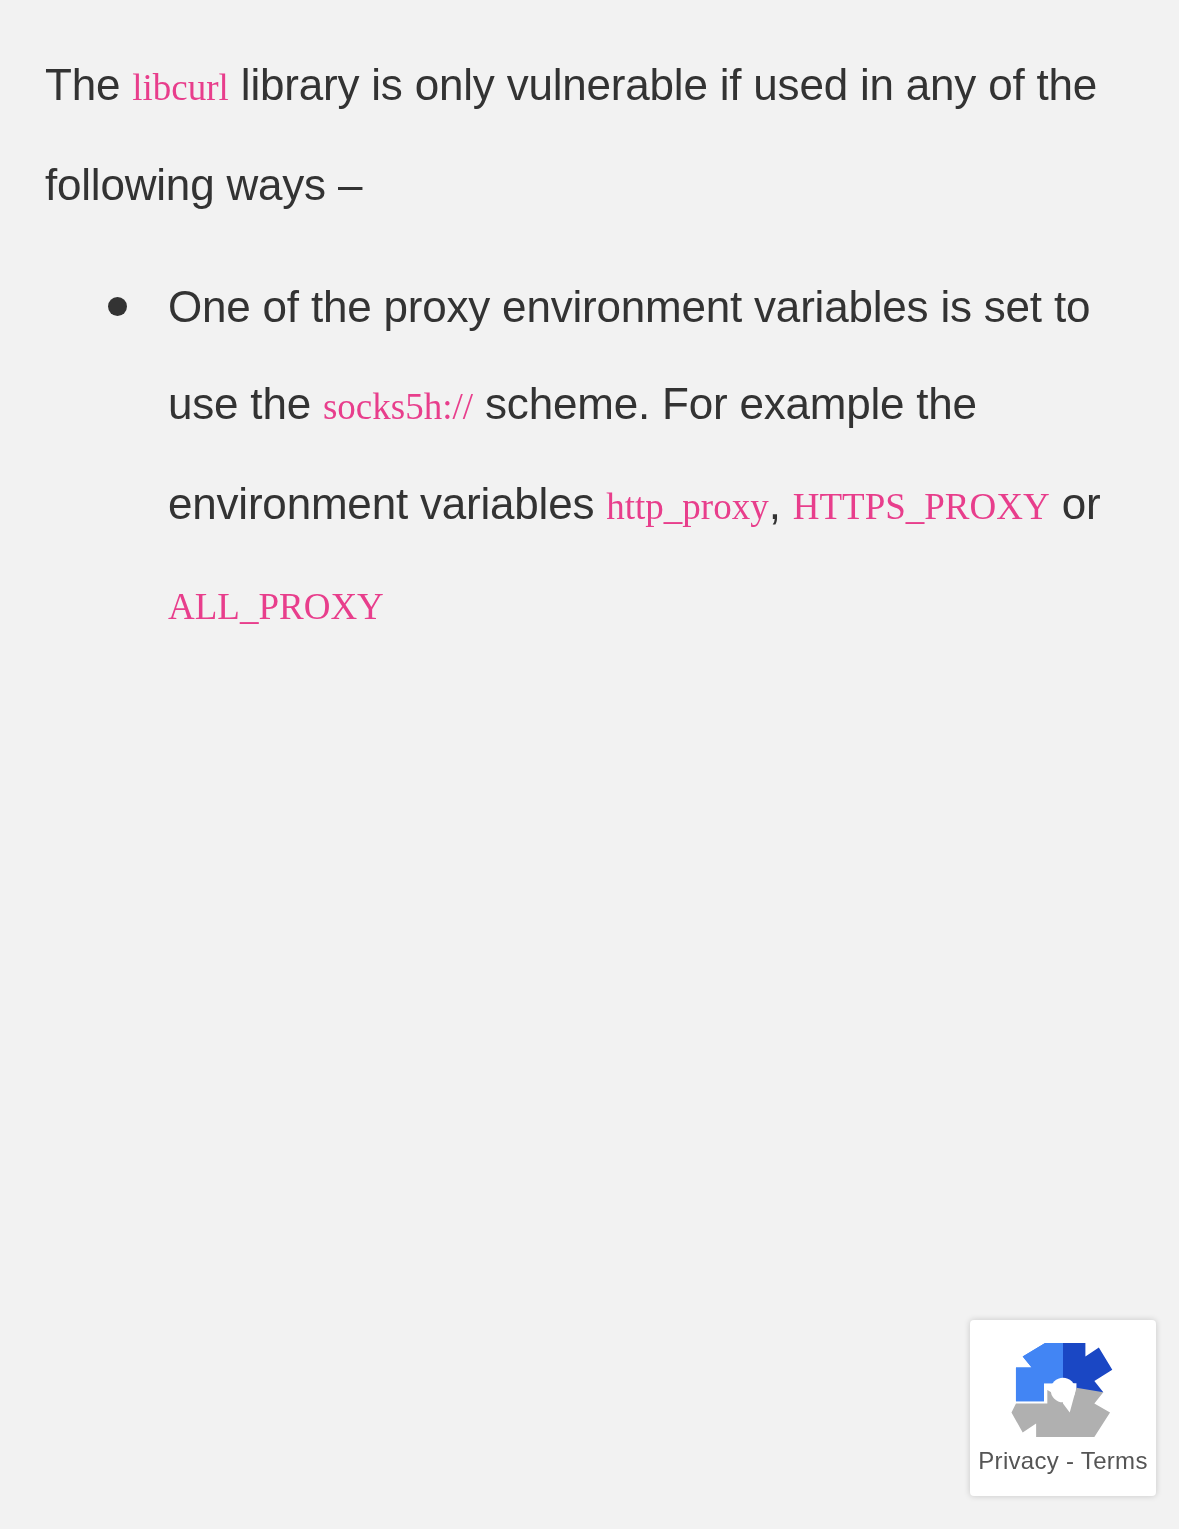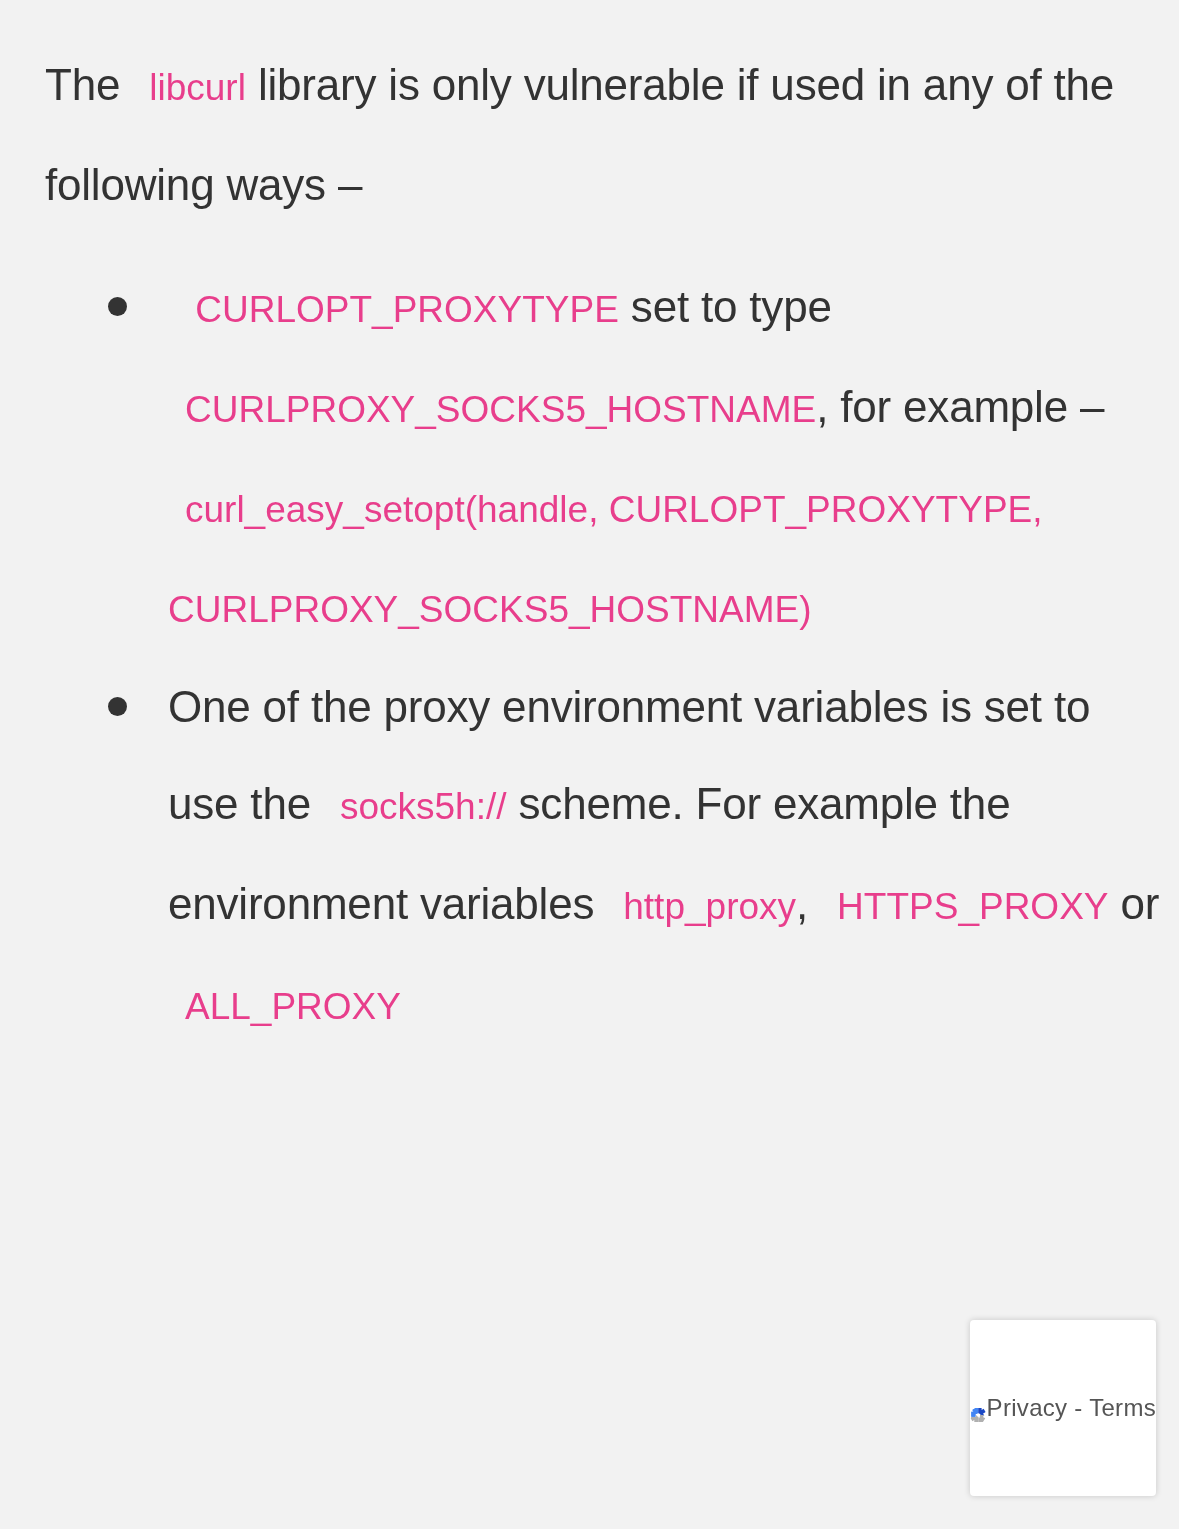--- a/index.html
+++ b/index.html
@@ -65,44 +65,43 @@
     position: absolute;
     left: 108px;
     top: 39px;
     width: 19px;
     height: 19px;
     border-radius: 50%;
     background: #333333;
   }
 
   code, .code {
-    font-family: Liberation Sans, sans-serif;
+    font-family: Liberation Serif, serif;
     font-size: 37px;
     color: #e83e8c;
     letter-spacing: 0px;
     word-break: normal;
     white-space: pre-wrap;
-    margin-left: 17px;
   }
 
   p.lead code { font-size: 37px; }
 
   
   .recaptcha-badge {
     position: absolute;
     left: 970px;
     top: 1320px;
     width: 186px;
     height: 176px;
     background: #ffffff;
     border-radius: 4px;
     box-shadow: 0 0 6px rgba(0,0,0,0.18);
     overflow: hidden;
     display: flex;
-    flex-direction: row;
+    flex-direction: column;
     align-items: center;
     justify-content: flex-start;
   }
   .recaptcha-logo {
     margin-top: 14px;
     width: 112px;
     height: 112px;
   }
   .recaptcha-text {
     font-family: "Liberation Sans", sans-serif;
@@ -117,24 +116,20 @@
 <body>
 
 <div id="page">
 
   <div class="article">
 
     <p class="lead"><span>The </span><code class="code">libcurl</code><span> library is only vulnerable if used in any of the following ways –</span></p>
 
     <ul class="ways">
 
-      <li>
-        <span class="bullet"></span>
-        <code class="code"> CURLOPT_PROXYTYPE</code><span> set to type </span><code class="code">CURLPROXY_SOCKS5_HOSTNAME</code><span>, for example – </span><code class="code">curl_easy_setopt(handle, CURLOPT_PROXYTYPE, CURLPROXY_SOCKS5_HOSTNAME)</code>
-      </li>
 
 
       <li>
         <span class="bullet"></span>
         <span>One of the proxy environment variables is set to use the </span><code class="code">socks5h://</code><span> scheme. For example the environment variables </span><code class="code">http_proxy</code><span>, </span><code class="code">HTTPS_PROXY</code><span> or </span><code class="code">ALL_PROXY</code>
       </li>
 
     </ul>
   </div>
 

